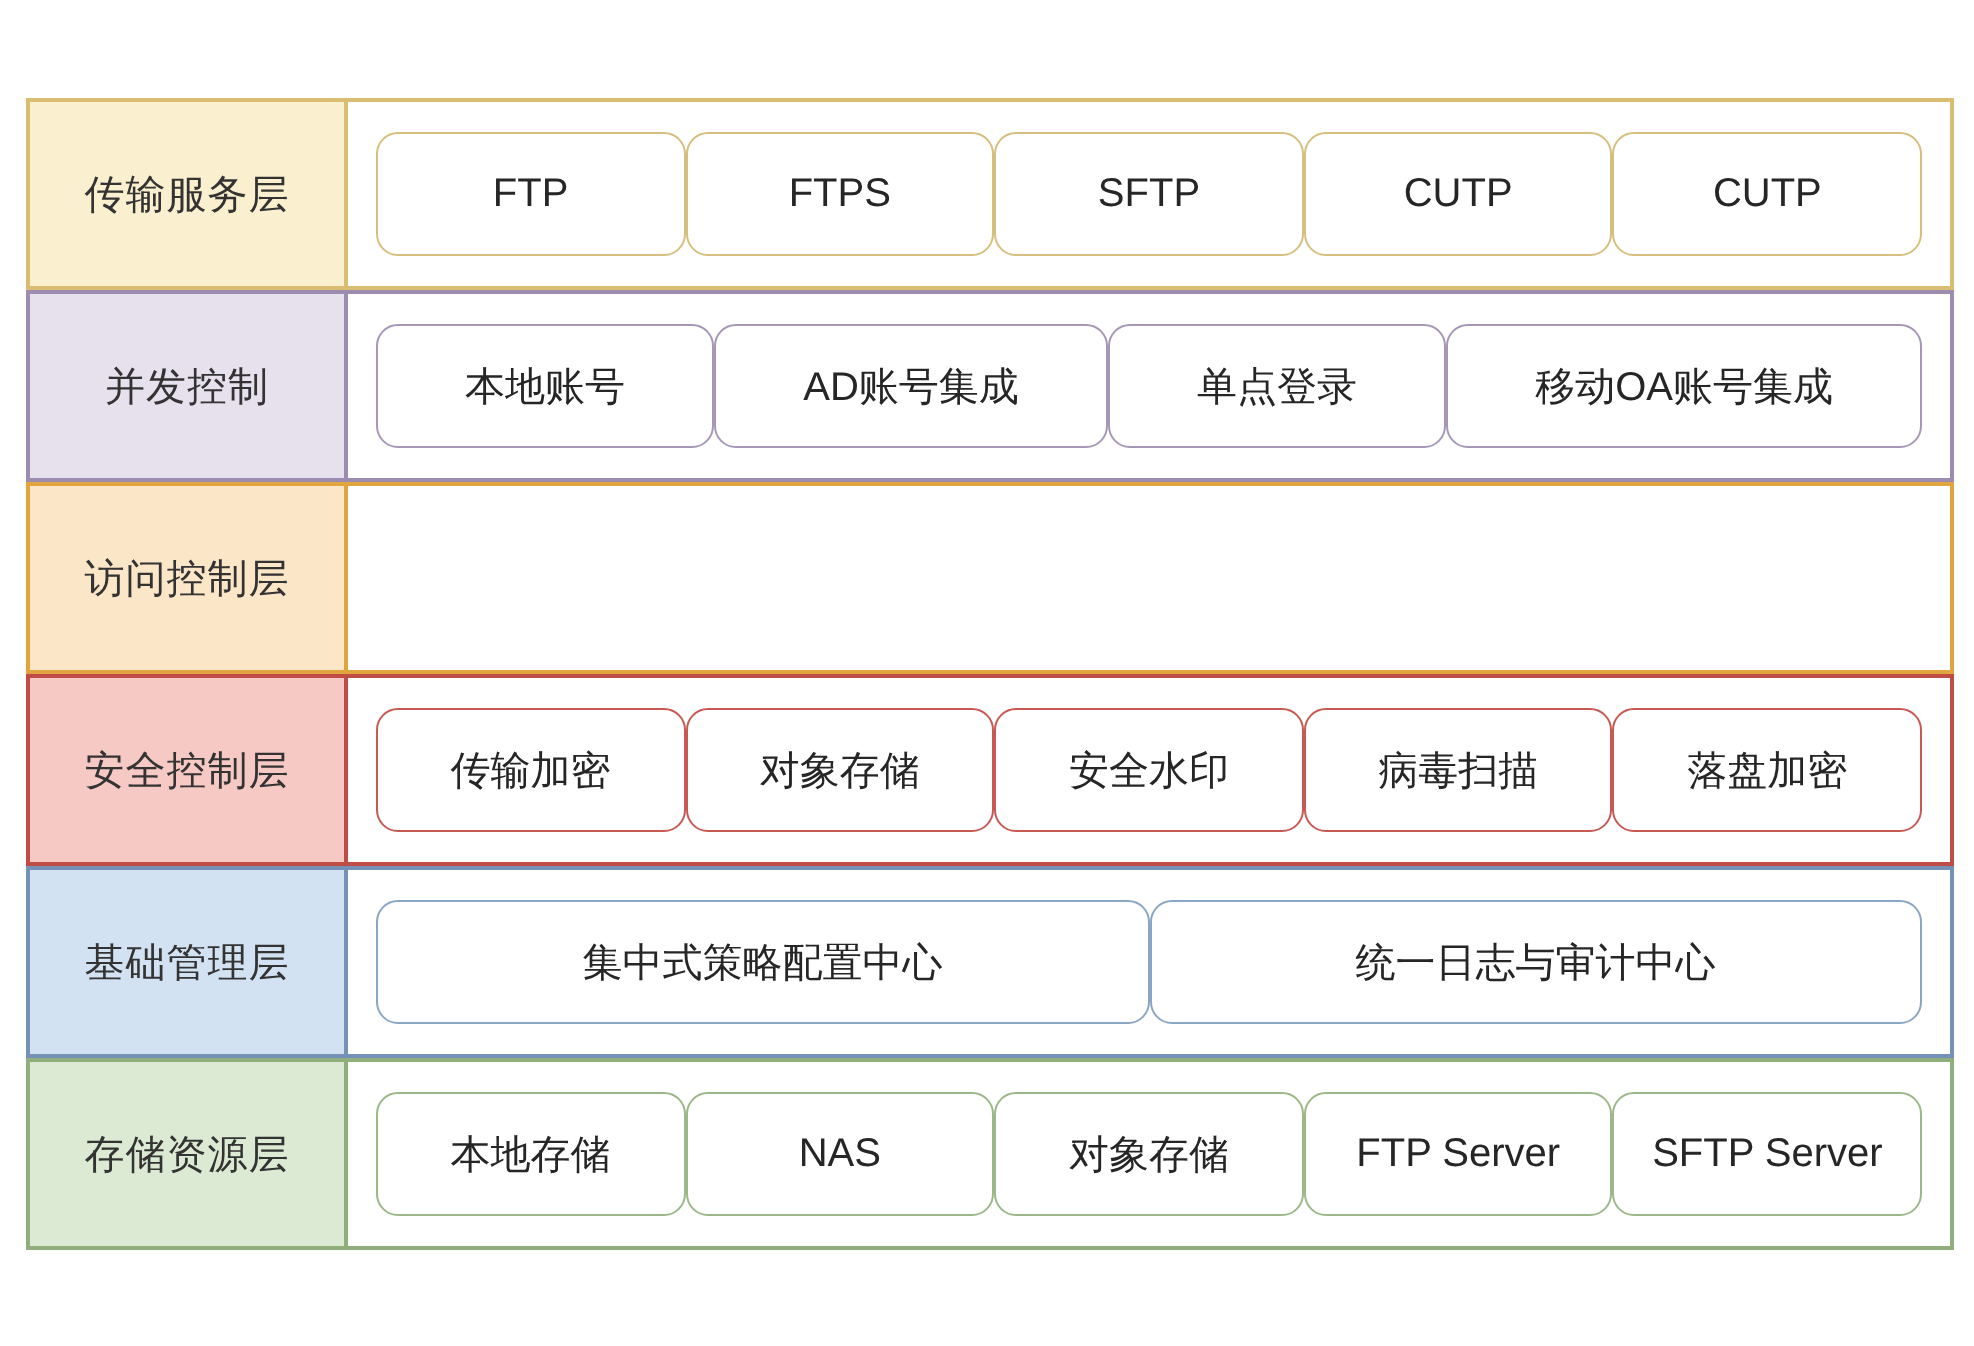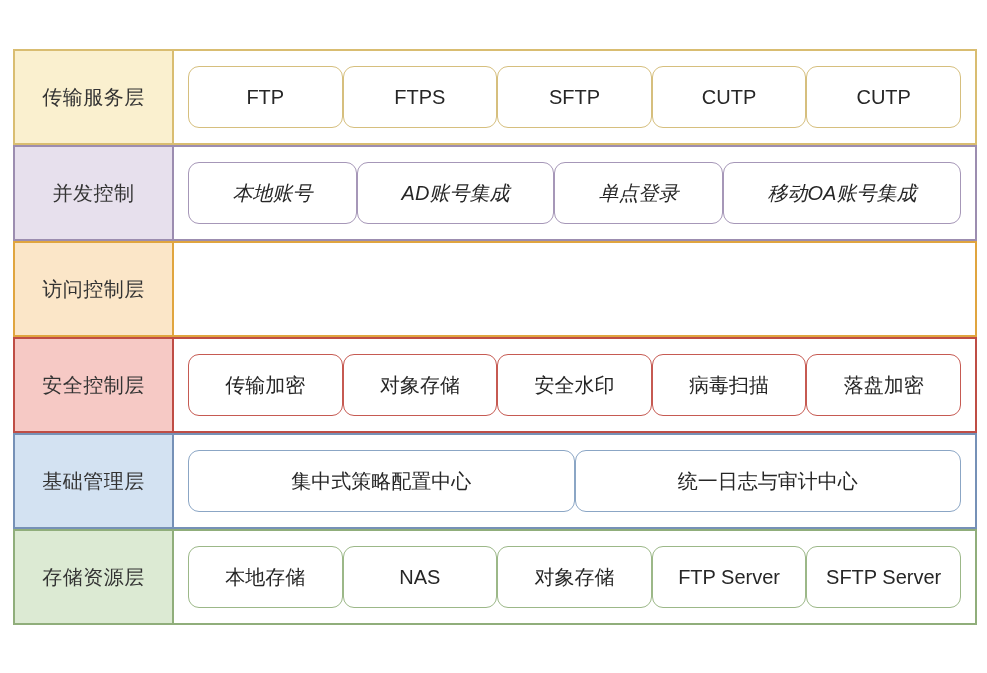--- a/index.html
+++ b/index.html
@@ -54,21 +54,21 @@
     border-radius: 11px;
     display: flex;
     align-items: center;
     justify-content: center;
     font-size: 20px;
     color: #262626;
     white-space: nowrap;
     overflow: hidden;
   }
   .band[data-sizing="equal"] .item-box { flex: 1 1 0; min-width: 0; }
-  .band[data-sizing="content"] .item-box { flex: 1 1 auto; padding: 0 22px; font-style: italic; }
+  .band[data-sizing="content"] .item-box { flex: 1 1 auto; padding: 0 22px; }
 </style>
 </head>
 <body>
 
 <div class="diagram" id="diagram-root">
     <section class="band" data-sizing="equal" style="--bc: #d9bd71; --lbg: #faf0cf; --ibc: #d6bf7e;">
       <div class="band-label">传输服务层</div>
       <div class="band-items">
         <div class="item-box">FTP</div>
         <div class="item-box">FTPS</div>

